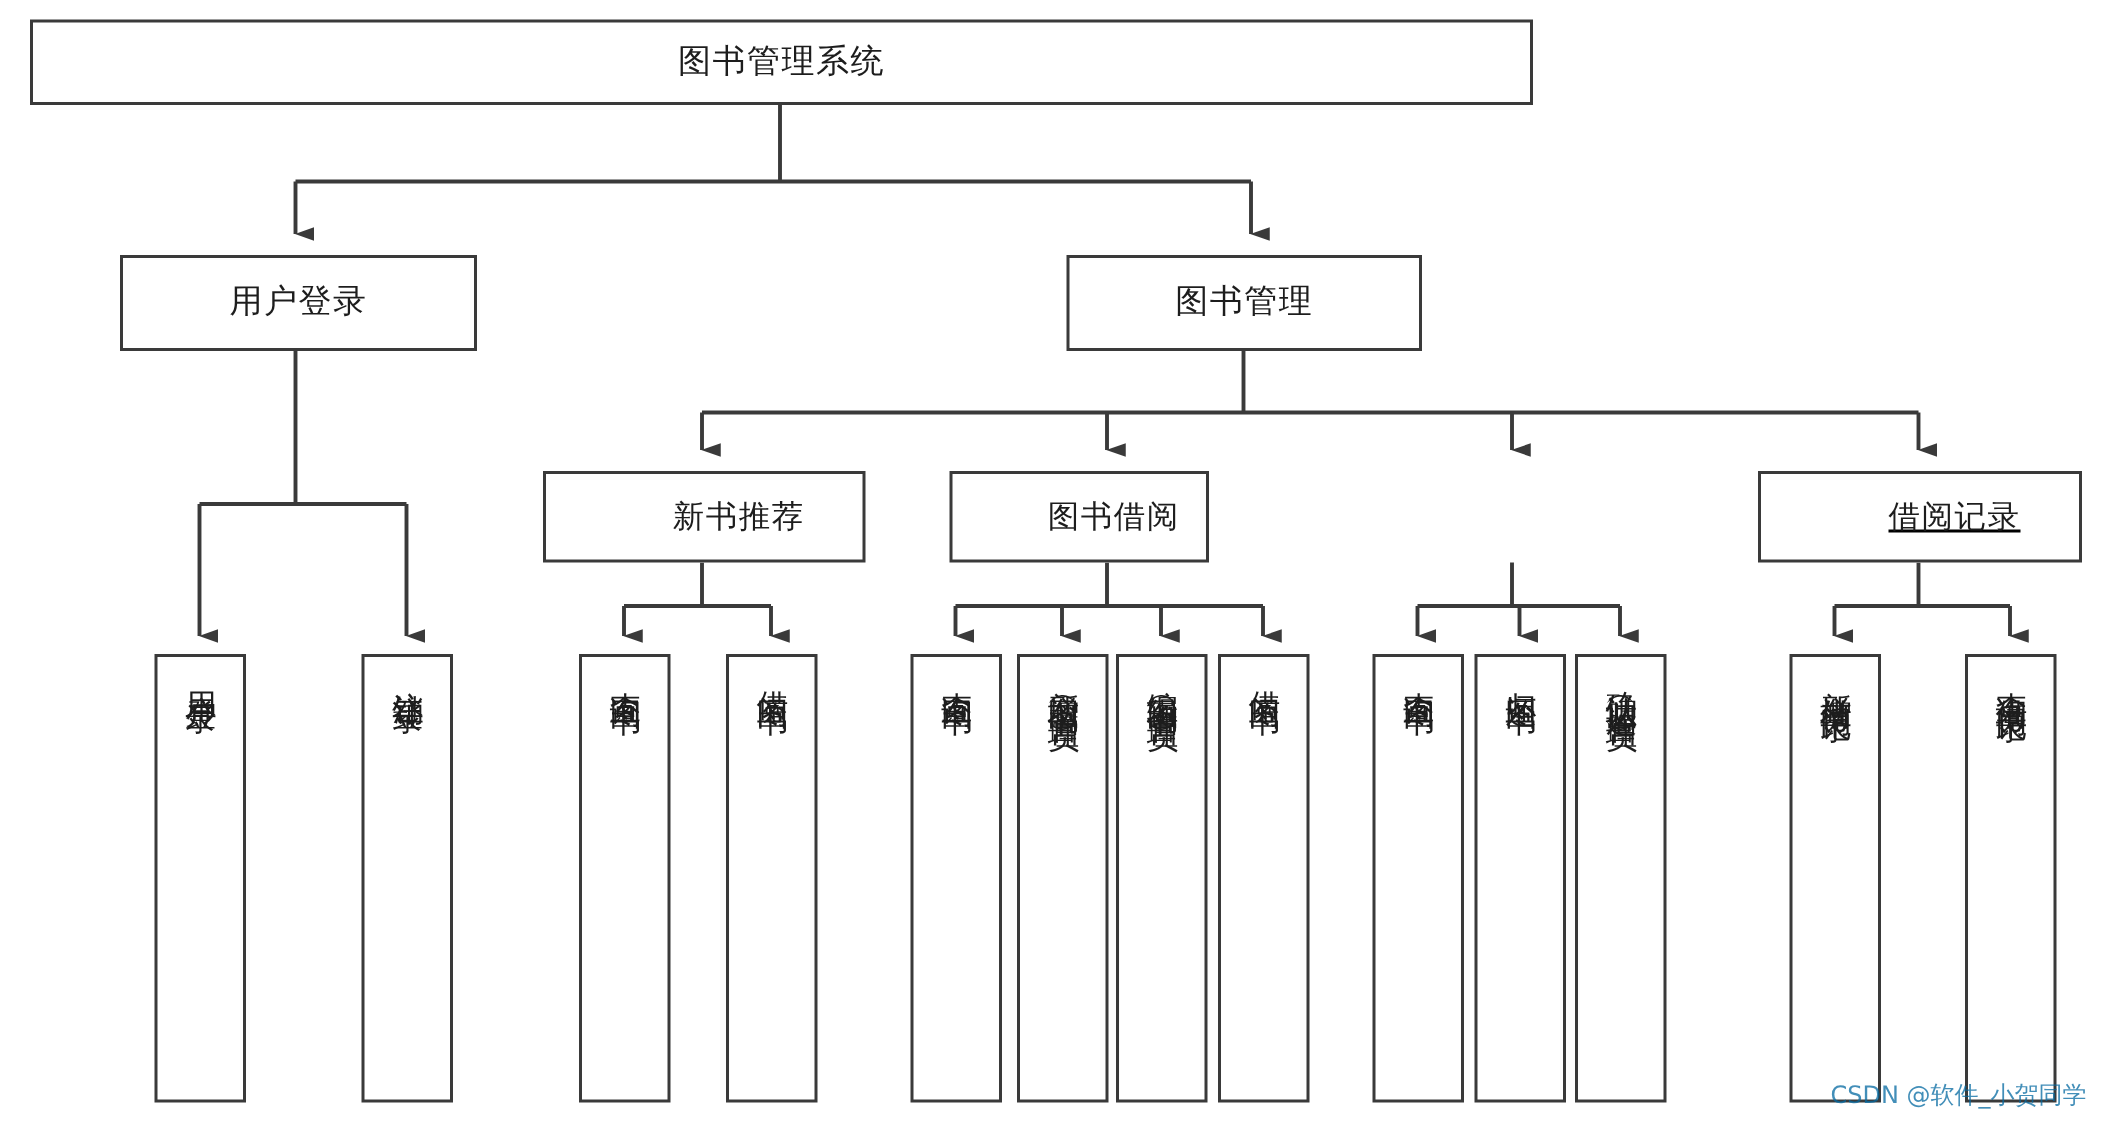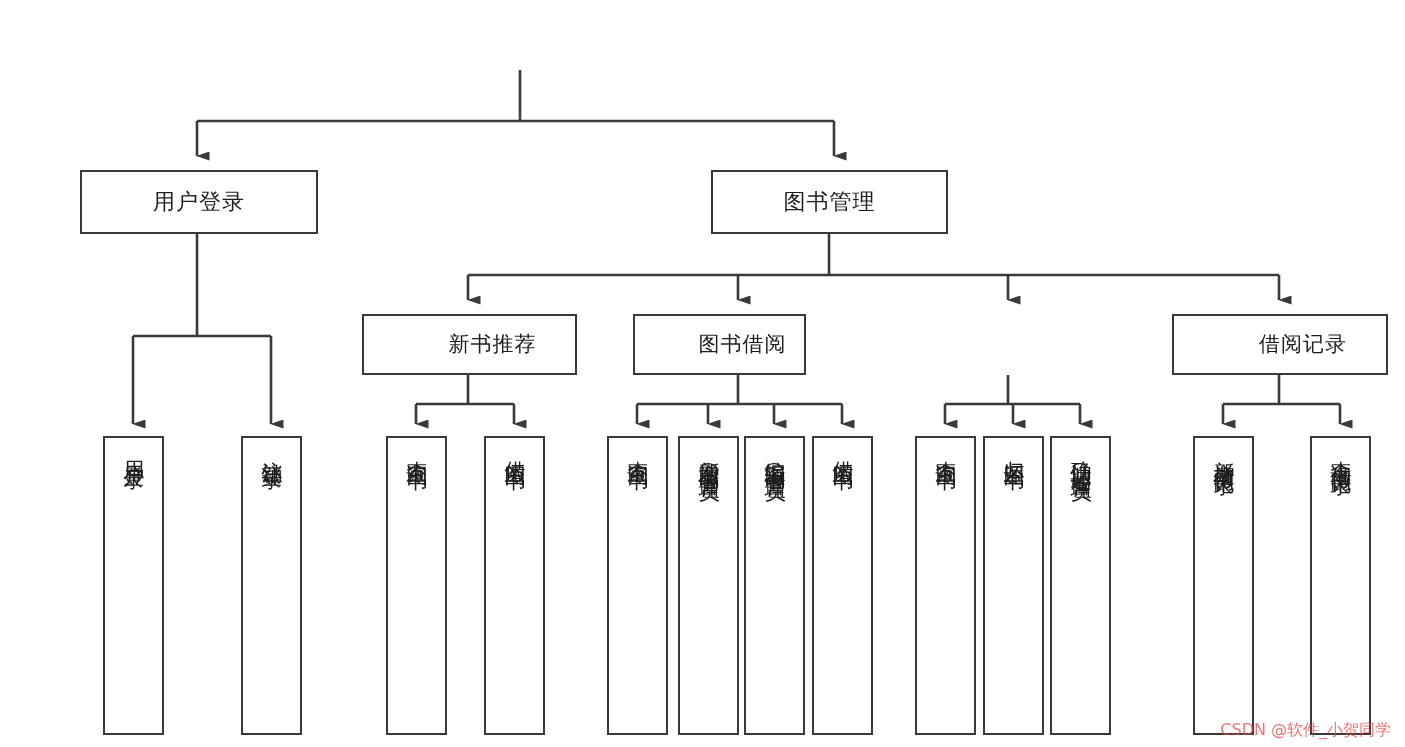--- a/index.html
+++ b/index.html
@@ -60,21 +60,21 @@
     display: block;
   }
   .node.root .label { font-size: 22px; }
   .node.level1 .label { font-size: 22px; }
   .node.level2 .label { font-size: 21px; margin-left: 46px; }
   .watermark {
     position: absolute;
     right: 14px;
     bottom: 6px;
     font-size: 16px;
-    color: #ef4444;
+    color: #0369a1;
     opacity: 0.75;
     z-index: 3;
     white-space: nowrap;
   }
 </style>
 </head>
 <body>
 
 <div id="diagram-root">
 
@@ -121,35 +121,38 @@
       <path d="M1013,404 L1013,424" marker-end="url(#arrowhead)"></path>
       <path d="M1080,404 L1080,424" marker-end="url(#arrowhead)"></path>
 
       <path d="M1279,375 L1279,404"></path>
       <path d="M1223,404 L1340,404"></path>
       <path d="M1223,404 L1223,424" marker-end="url(#arrowhead)"></path>
       <path d="M1340,404 L1340,424" marker-end="url(#arrowhead)"></path>
     </g>
   </svg>
 
+  <div class="node root" style="left:20px; top:13px; width:1002px; height:57px;">
+    <span class="label">图书管理系统</span>
+  </div>
 
   <div class="node level1" style="left:80px; top:170px; width:238px; height:64px;">
     <span class="label">用户登录</span>
   </div>
   <div class="node level1" style="left:711px; top:170px; width:237px; height:64px;">
     <span class="label">图书管理</span>
   </div>
 
   <div class="node level2" style="left:362px; top:314px; width:215px; height:61px;">
     <span class="label">新书推荐</span>
   </div>
   <div class="node level2" style="left:633px; top:314px; width:173px; height:61px;">
     <span class="label">图书借阅</span>
   </div>
-  <div class="node level2" style="left:1172px; top:314px; width:216px; height:61px;">
+  <div class="node level2" style="left:1172px; top:314px; width:216px; height:61px;text-decoration:underline;">
     <span class="label">借阅记录</span>
   </div>
 
   <div class="node vertical" style="left:103px; top:436px; width:61px; height:299px;">
     <span class="label">用户登录</span>
   </div>
   <div class="node vertical" style="left:241px; top:436px; width:61px; height:299px;">
     <span class="label">注销登录</span>
   </div>
 

